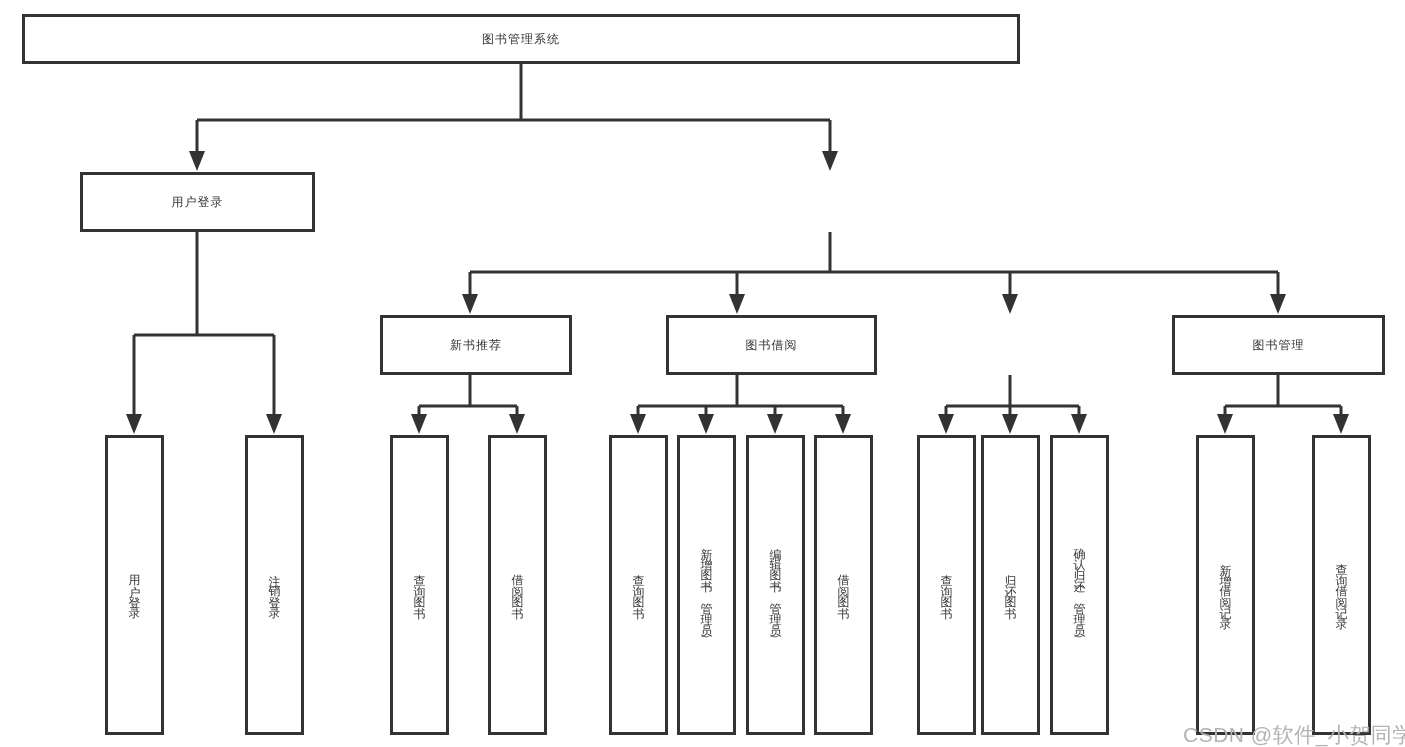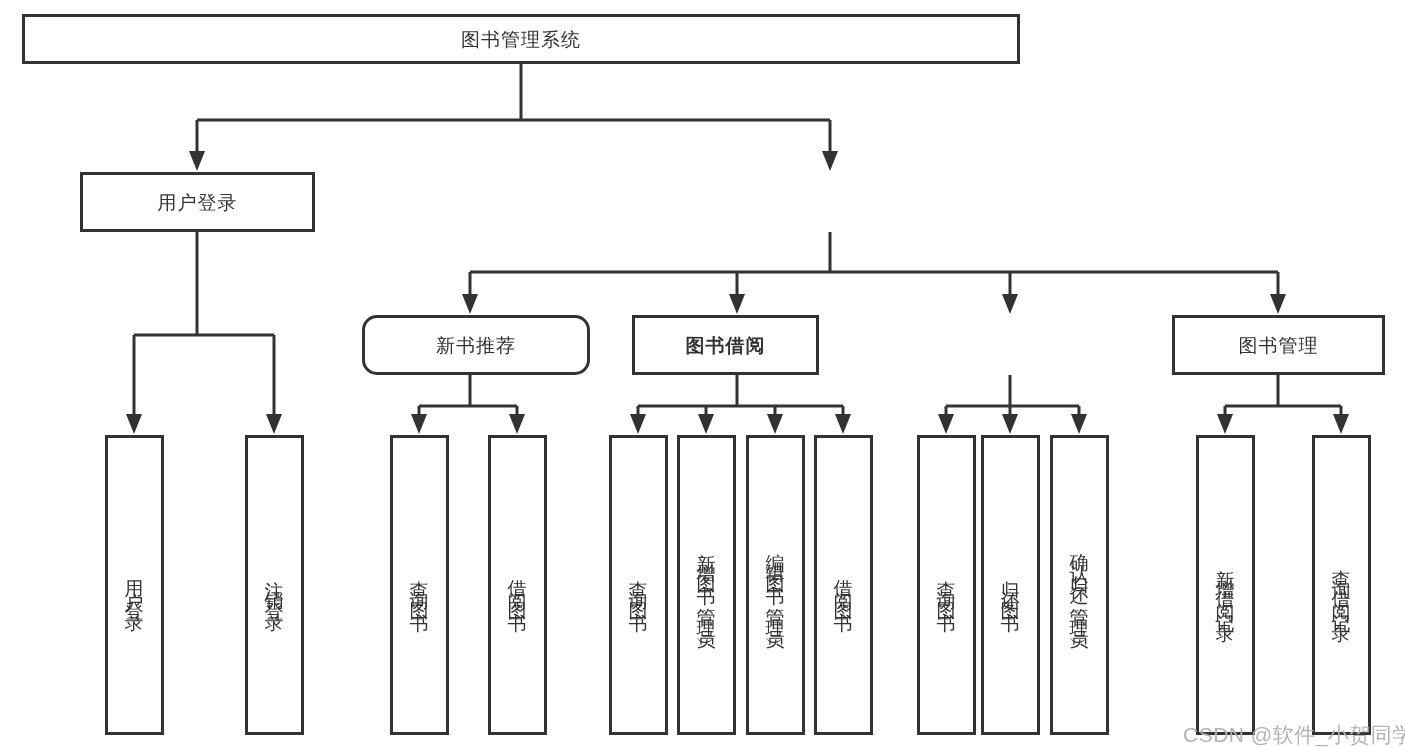--- a/index.html
+++ b/index.html
@@ -23,21 +23,21 @@
   }
   .node {
     position: absolute;
     box-sizing: border-box;
     border: 3px solid #333333;
     background: #ffffff;
     color: #333333;
     display: flex;
     align-items: center;
     justify-content: center;
-    font-size: 19px;
+    font-size: 12px;
     letter-spacing: 1px;
     line-height: 1;
   }
   .node.v {
     writing-mode: vertical-rl;
     letter-spacing: 11px;
     padding-top: 4px;
   }
   
   .root-node  { left: 22px;  top: 14px;  width: 998px; height: 50px; }
@@ -127,22 +127,22 @@
       <polygon points="1071,414 1087,414 1079,434"></polygon>
       <polygon points="1217,414 1233,414 1225,434"></polygon>
       <polygon points="1333,414 1349,414 1341,434"></polygon>
     </g>
   </svg>
 
   <div class="node root-node">图书管理系统</div>
 
   <div class="node lvl2" style="left:80px;">用户登录</div>
 
-  <div class="node lvl3" style="left:362px;width:228px;border-radius:15px;">新书推荐</div>
-  <div class="node lvl3" style="left:632px;width:187px;font-weight:bold;">图书借阅</div>
+  <div class="node lvl3" style="left:380px;width:192px;">新书推荐</div>
+  <div class="node lvl3" style="left:666px;width:211px;">图书借阅</div>
   <div class="node lvl3" style="left:1172px;width:213px;">图书管理</div>
 
   <div class="node v leaf" style="left:105px;">用户登录</div>
   <div class="node v leaf" style="left:245px;">注销登录</div>
 
   <div class="node v leaf" style="left:390px;">查询图书</div>
   <div class="node v leaf" style="left:488px;">借阅图书</div>
 
   <div class="node v leaf" style="left:609px;">查询图书</div>
   <div class="node v leaf" style="left:677px;">新增图书（管理员）</div>

